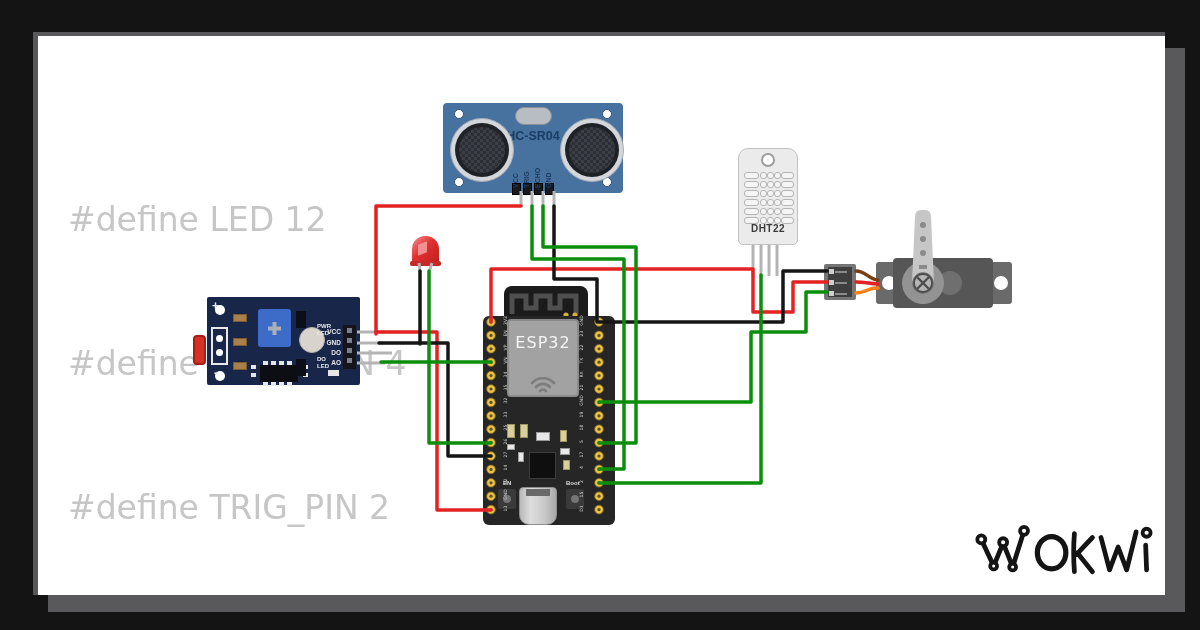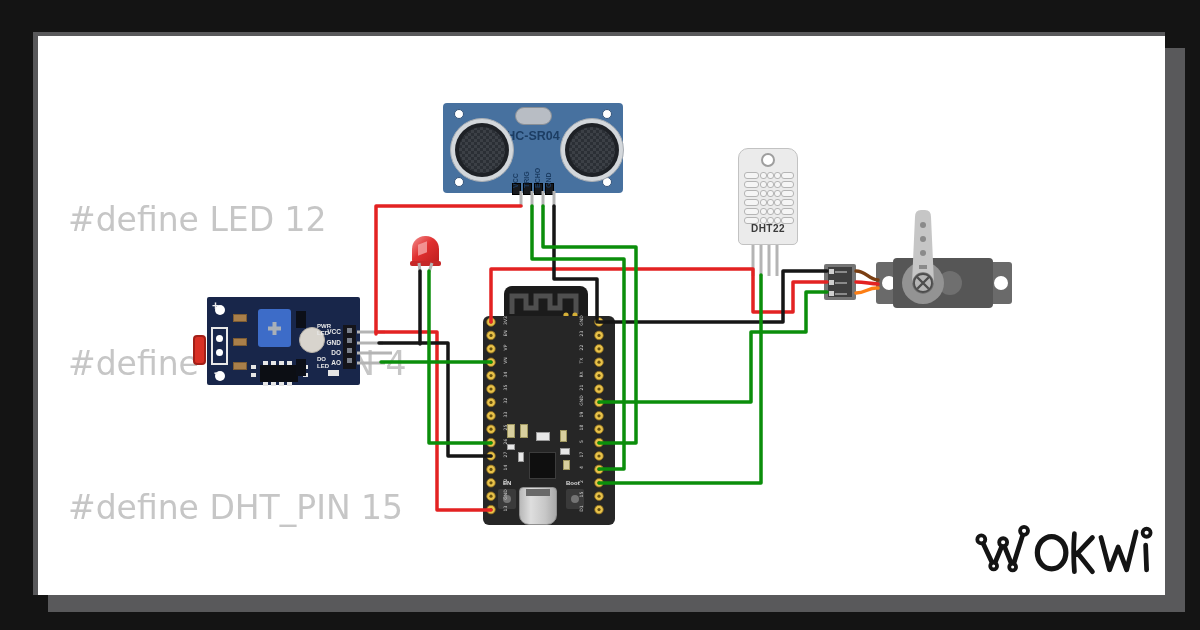--- a/index.html
+++ b/index.html
@@ -95,20 +95,21 @@
 
 <div class="stage">
 
   <div class="shadow"></div>
   <div class="card"></div>
 
 
   <div class="code">
     <div>#define LED 12</div>
     <div>#define ECHO_PIN 4</div>
+    <div>#define TRIG_PIN 2</div>
     <div>#define DHT_PIN 15</div>
     
     
     
     
     
     
   </div>
 
   <div class="hcsr04">
@@ -240,20 +241,30 @@
   <div class="ledflange"></div>
 
   <div class="antenna">
     <svg width="84" height="34" viewBox="0 0 84 34">
       <polyline points="8,28 8,10 22,10 22,22 32,22 32,10 46,10 46,22 56,22 56,10 72,10 72,28" fill="none" stroke="#4f4f4f" stroke-width="5"></polyline>
       <circle cx="62" cy="29" r="2.6" fill="#d4af37"></circle>
         <circle cx="71" cy="29" r="2.6" fill="#d4af37"></circle>
     </svg>
   </div>
   <div class="esp"></div>
+  <div class="shield">
+    <div class="esplbl">ESP32</div>
+    <svg width="34" height="34" viewBox="0 0 34 34" style="position:absolute;left:17px;top:40px;">
+      <g fill="none" stroke="#7d7d7d" stroke-width="2.6" stroke-linecap="round">
+        <path d="M6,22 A15,15 0 0 1 28,22"></path>
+        <path d="M10,26 A9.5,9.5 0 0 1 24,26"></path>
+        <path d="M14,30 A4,4 0 0 1 20,30"></path>
+      </g>
+    </svg>
+  </div>
   <div class="chip"></div>
   <div class="pasv" style="left:507px;top:424px;width:8px;height:14px;"></div>
   <div class="pasv" style="left:520px;top:424px;width:8px;height:14px;"></div>
   <div class="pasw" style="left:507px;top:444px;width:8px;height:6px;"></div>
   <div class="pasw" style="left:518px;top:452px;width:6px;height:10px;"></div>
   <div class="pasv" style="left:560px;top:430px;width:7px;height:12px;"></div>
   <div class="pasw" style="left:560px;top:448px;width:10px;height:7px;"></div>
   <div class="pasv" style="left:563px;top:460px;width:7px;height:10px;"></div>
   <div class="pasw" style="left:536px;top:432px;width:14px;height:9px;"></div>
   <small class="tag" style="position:absolute;left:503px;top:480px;color:#ddd;font-size:6px;font-weight:bold;z-index:13;">EN</small>

